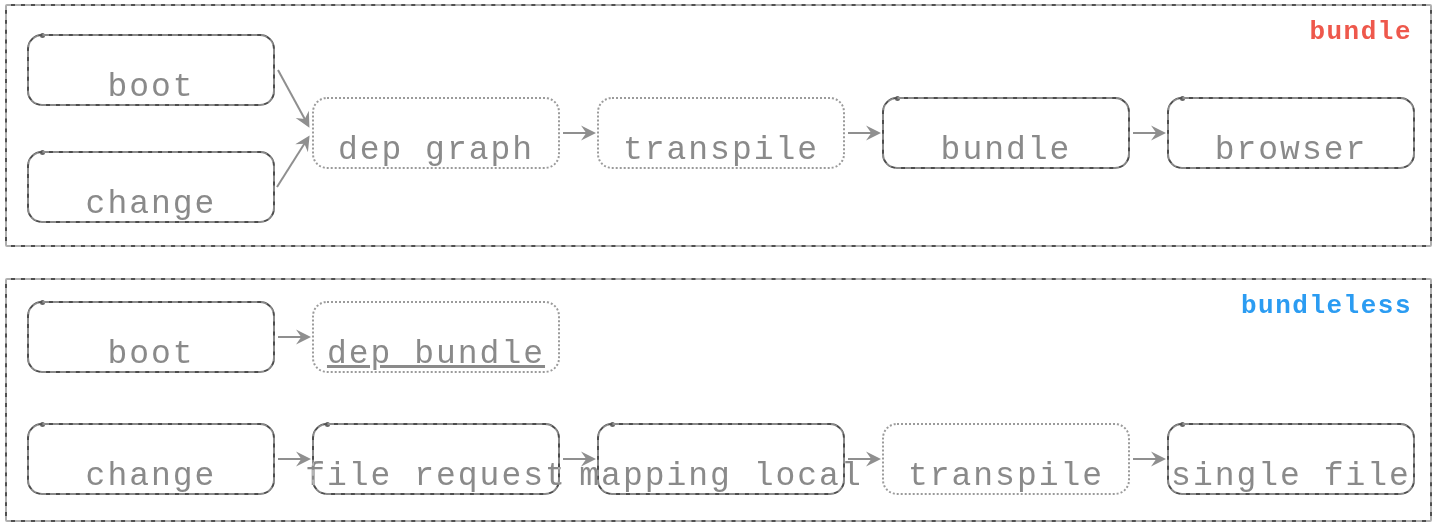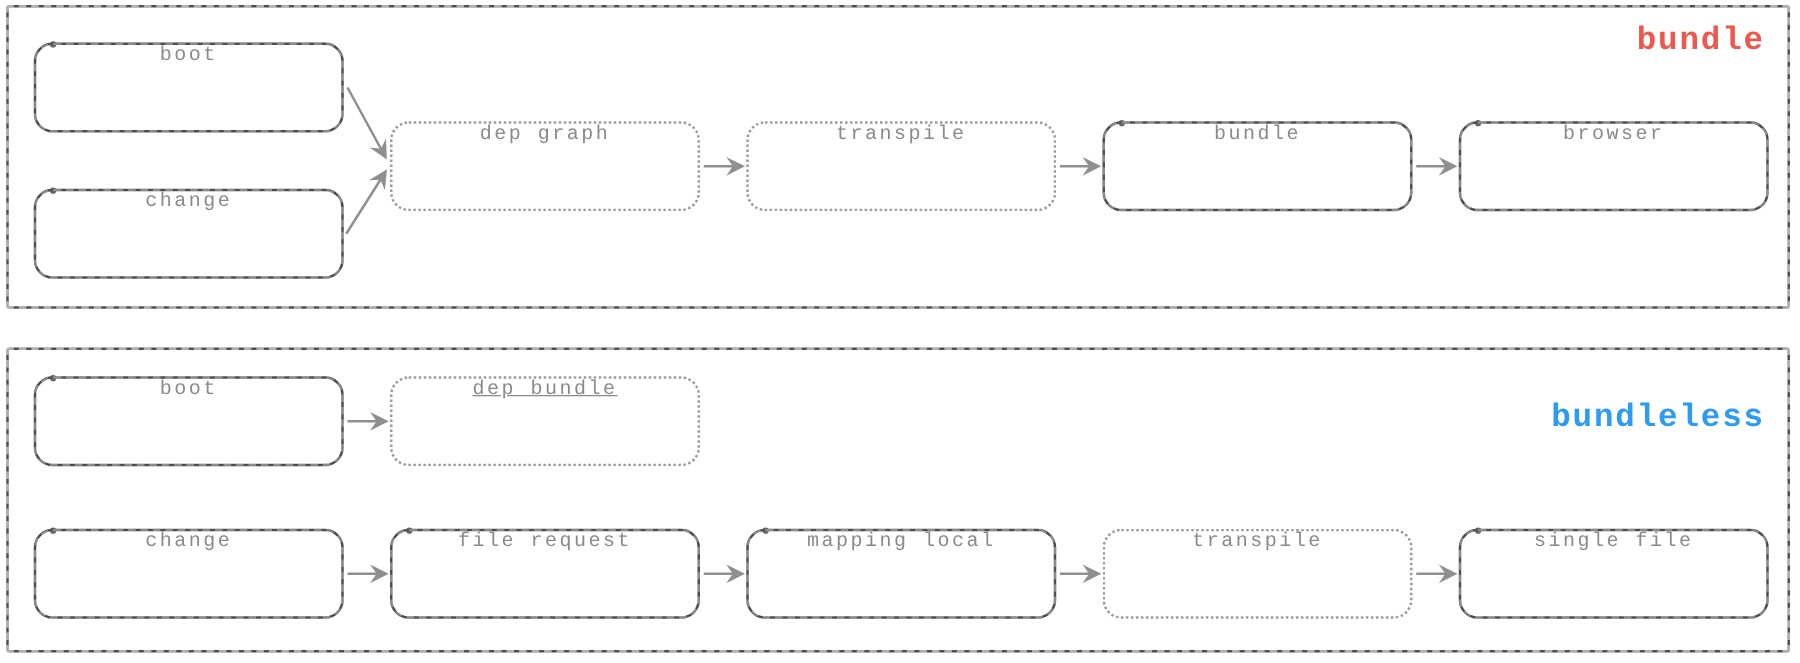--- a/index.html
+++ b/index.html
@@ -37,25 +37,25 @@
     font-weight: bold;
     letter-spacing: 1.5px;
     line-height: 1;
     z-index: 3;
   }
   
   .node {
     position: absolute;
     box-sizing: border-box;
     display: flex;
-    align-items: flex-start;
+    align-items: flex-end;
     justify-content: center;
     border-radius: 15px;
     color: #8a8a8a;
-    font-size: 16px;
+    font-size: 33px;
     letter-spacing: 2px;
     line-height: 1;
     z-index: 2;
     background: #ffffff;
   }
   .node.solid {
     border: 2px solid #4d4d4d;
   }
   .node.solid::after {
     content: "";
@@ -127,21 +127,21 @@
     <div class="node dotted" style="left: 597px; top: 97px; width: 248px; height: 72px; color: rgb(138, 138, 138);">
     <span class="node-label">transpile</span>
   </div>
     <div class="node solid" style="left: 882px; top: 97px; width: 248px; height: 72px; color: rgb(138, 138, 138);">
     <span class="node-label">bundle</span>
   </div>
     <div class="node solid" style="left: 1167px; top: 97px; width: 248px; height: 72px; color: rgb(138, 138, 138);">
     <span class="node-label">browser</span>
   </div>
     <section class="panel" style="left: 5px; top: 278px; width: 1427px; height: 244px; border-color: rgb(79, 79, 79);">
-    <div class="panel-label" style="color: rgb(43, 156, 242); margin-top: 28px;">bundleless</div>
+    <div class="panel-label" style="color: rgb(43, 156, 242);">bundleless</div>
   </section>
     <div class="node solid" style="left: 27px; top: 301px; width: 248px; height: 72px; color: rgb(138, 138, 138);">
     <span class="node-label">boot</span>
   </div>
     <div class="node dotted" style="left: 312px; top: 301px; width: 248px; height: 72px; color: rgb(138, 138, 138); text-decoration: underline;">
     <span class="node-label">dep bundle</span>
   </div>
     <div class="node solid" style="left: 27px; top: 423px; width: 248px; height: 72px; color: rgb(138, 138, 138);">
     <span class="node-label">change</span>
   </div>

